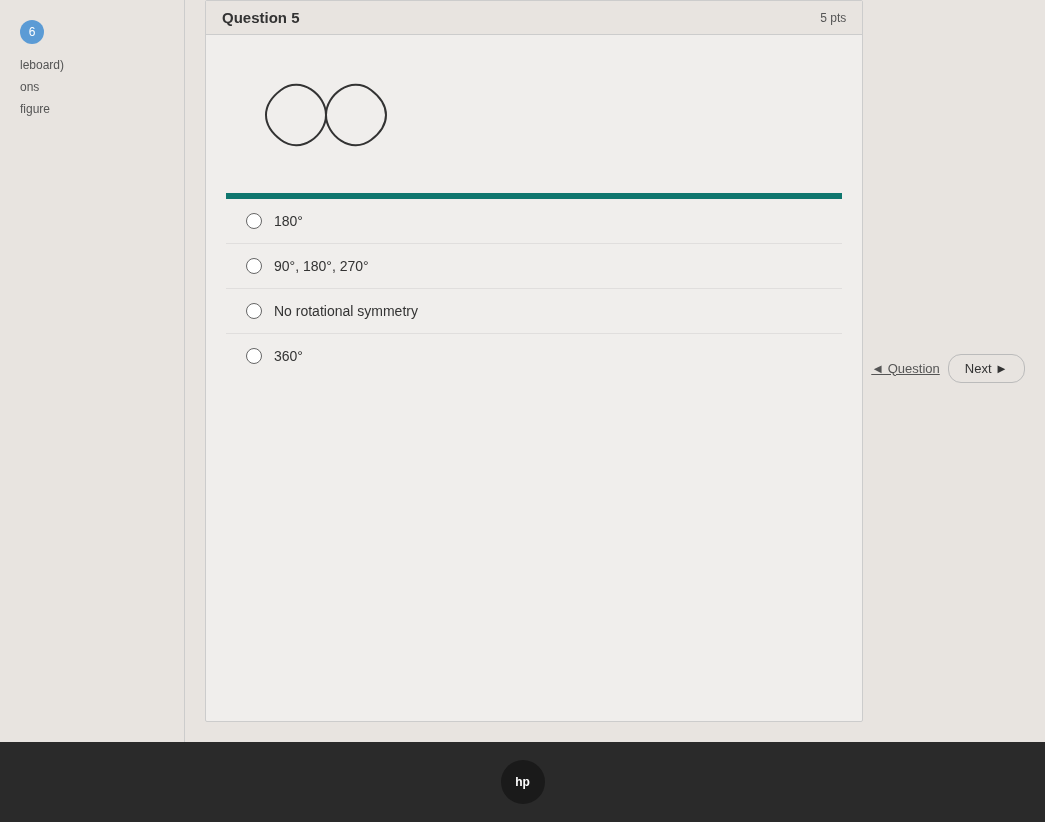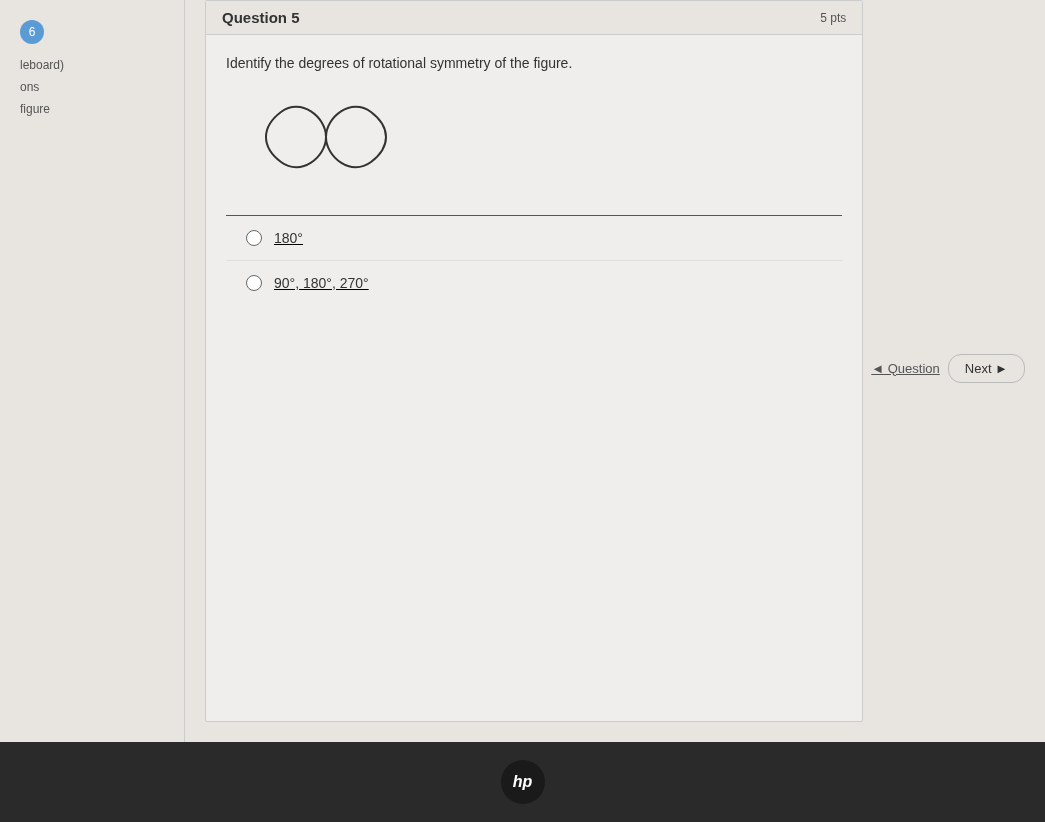--- a/index.html
+++ b/index.html
@@ -30,22 +30,21 @@
       height: 44px;
       background: #1a1a1a;
       border-radius: 50%;
       display: flex;
       align-items: center;
       justify-content: center;
     }
 
     .hp-text {
       color: #ffffff;
-      font-size: 16px;
-      font-style: italic;
+      font-size: 12px;
       font-weight: bold;
     }
 
     .main-content {
       position: absolute;
       top: 0;
       left: 0;
       width: 100%;
       height: 742px;
       display: flex;
@@ -124,23 +123,22 @@
       font-size: 14px;
       color: #333;
       margin-bottom: 16px;
     }
 
     .infinity-figure {
       margin: 10px 0 20px 20px;
     }
 
     .options-container {
-      border-top: 1px solid #0f766e;
+      border-top: 6px solid #0f766e;
       margin-top: 24px;
-      text-decoration: underline;
     }
 
     .option-row {
       display: flex;
       align-items: center;
       padding: 14px 20px;
       border-bottom: 1px solid #e0dedd;
       cursor: pointer;
     }
 
@@ -204,21 +202,20 @@
   </div>
 
   <div class="content-area">
     <div class="question-card">
       <div class="question-header">
         <span class="question-title">Question 5</span>
         <span class="question-pts">5 pts</span>
       </div>
 
       <div class="question-body">
-        <div class="question-text">Identify the degrees of rotational symmetry of the figure.</div>
 
         <div class="infinity-figure">
           <svg width="160" height="100" viewBox="0 0 160 100" fill="none" xmlns="http://www.w3.org/2000/svg">
 
             <path d="M80,50
               C80,30 55,10 35,25
               C15,40 15,60 35,75
               C55,90 80,70 80,50
               C80,30 105,10 125,25
               C145,40 145,60 125,75
@@ -228,20 +225,28 @@
 
         <div class="options-container">
           <div class="option-row">
             <div class="radio-circle"></div>
             <span class="option-label">180°</span>
           </div>
           <div class="option-row">
             <div class="radio-circle"></div>
             <span class="option-label">90°, 180°, 270°</span>
           </div>
+          <div class="option-row">
+            <div class="radio-circle"></div>
+            <span class="option-label">No rotational symmetry</span>
+          </div>
+          <div class="option-row">
+            <div class="radio-circle"></div>
+            <span class="option-label">360°</span>
+          </div>
         </div>
       </div>
     </div>
 
     <div class="nav-buttons">
       <button class="nav-btn">◄ Question</button>
       <button class="nav-btn-next">Next ►</button>
     </div>
   </div>
 </div>

